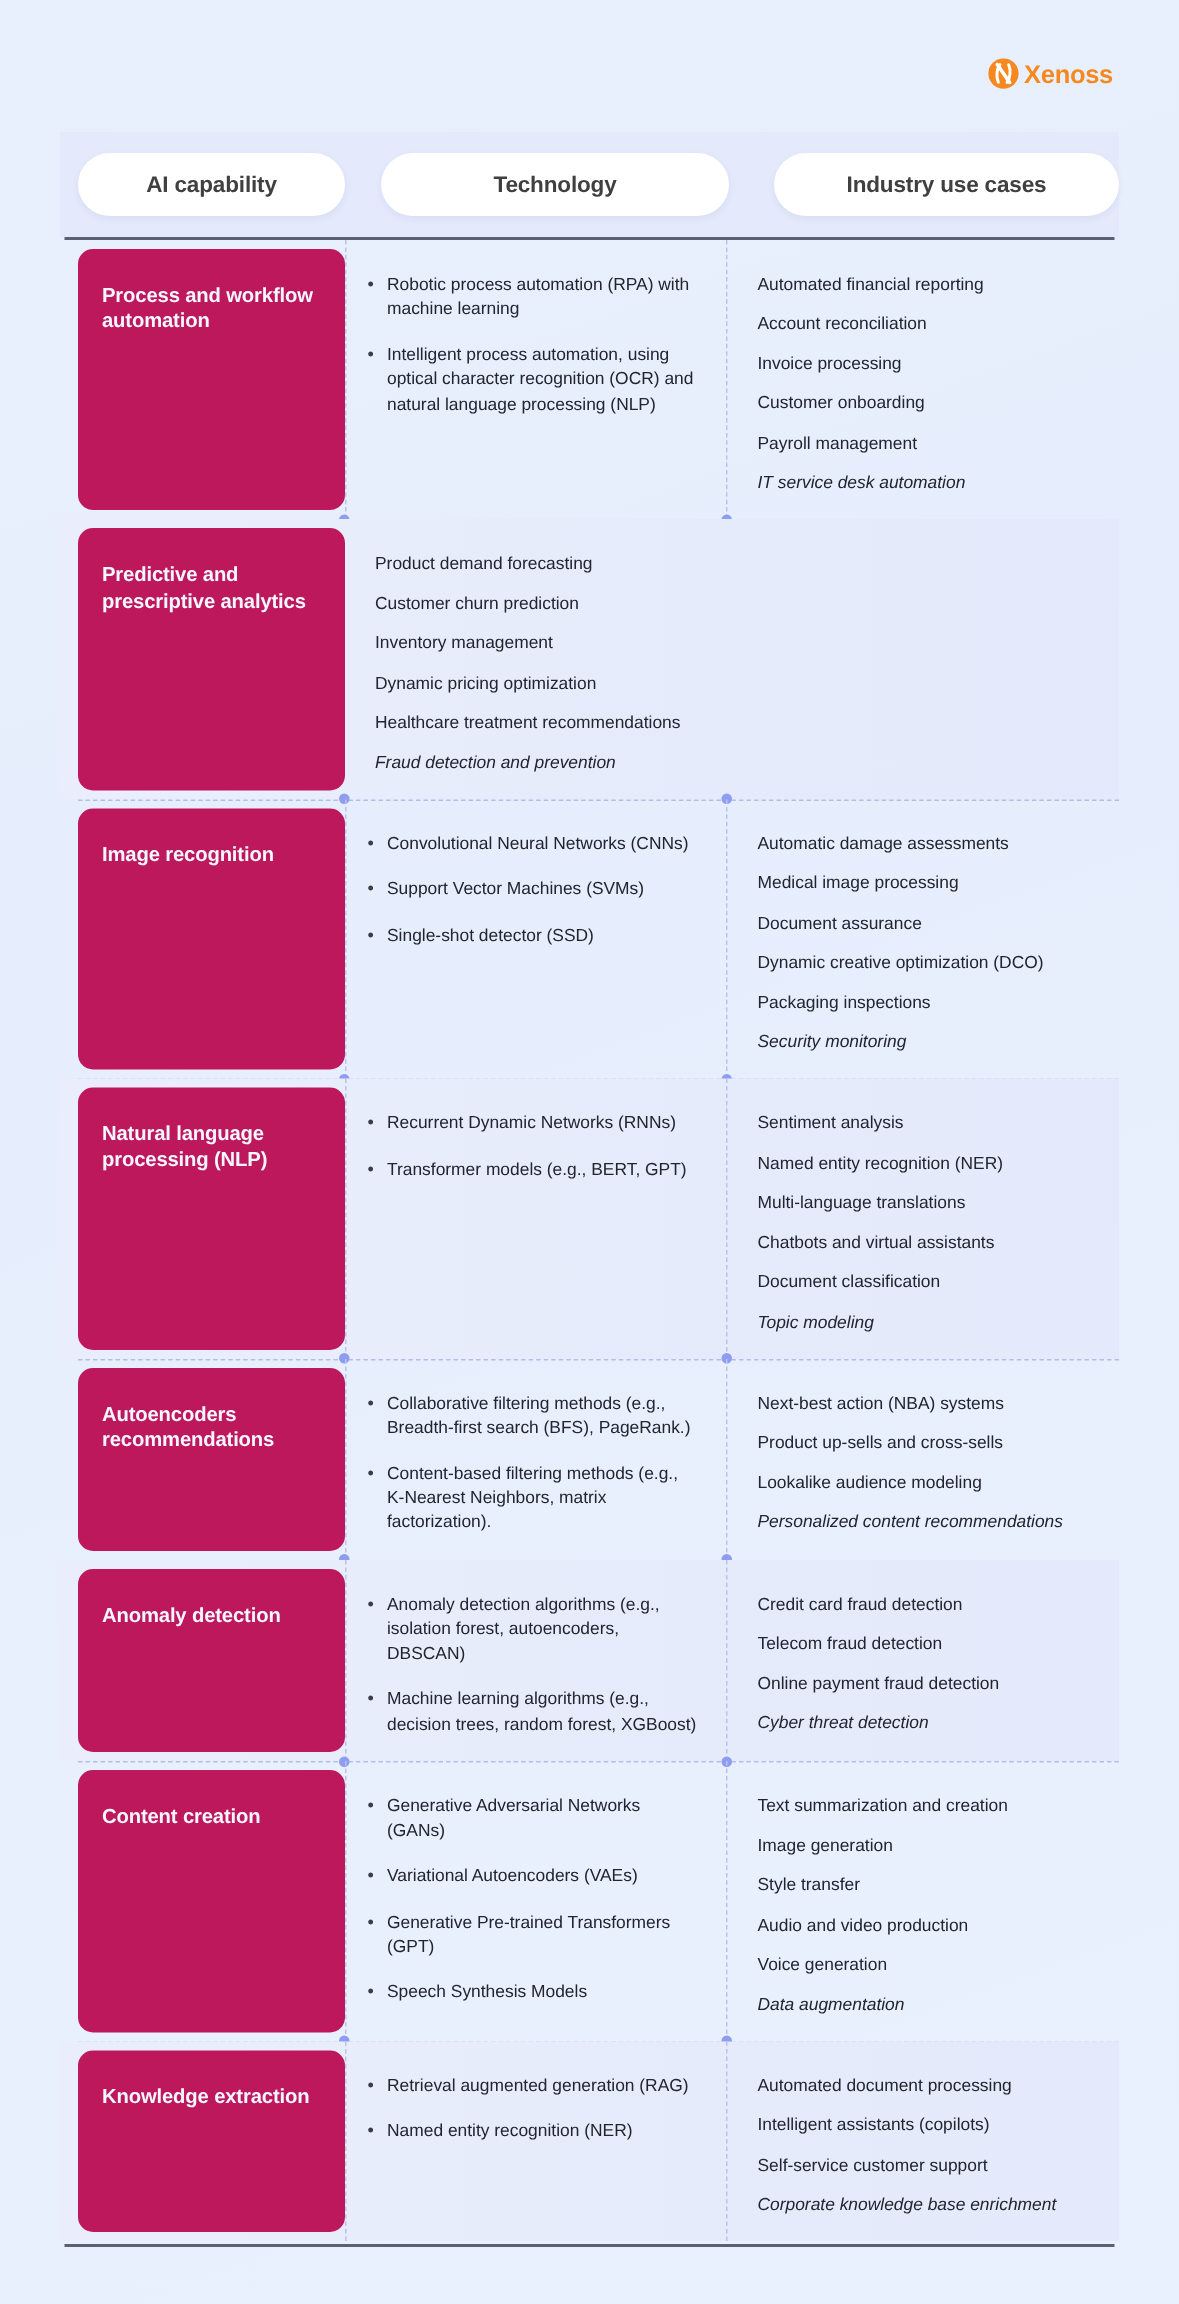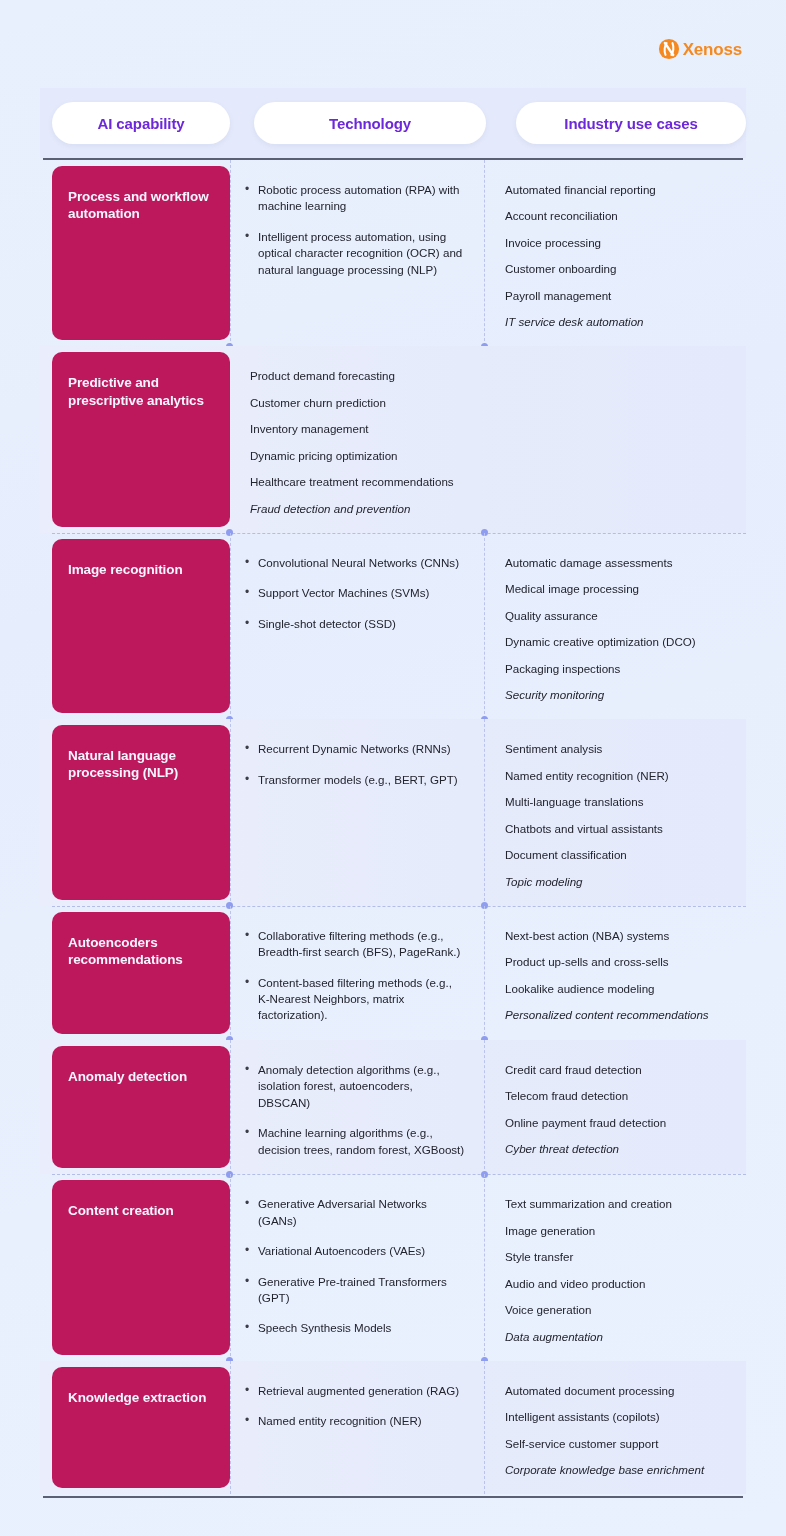--- a/index.html
+++ b/index.html
@@ -52,21 +52,21 @@
     align-items: center;
     justify-content: center;
     background: #ffffff;
     border-radius: 24px;
     height: 42px;
     box-shadow: 0 2px 5px rgba(120,130,190,0.10);
   }
   .th-text {
     font-size: 15px;
     font-weight: bold;
-    color: #6d28d9;
+    color: #404040;
     letter-spacing: -0.1px;
   }
   .col1 { width: 178px; margin-left: 12px; }
   .col2 { width: 232px; margin-left: 24px; }
   .col3 { width: 230px; margin-left: 30px; }
 
   .head-rule {
     height: 2px;
     background: #5b6073;
     width: 700px;
@@ -253,21 +253,21 @@
         <div class="c-tech">
           <ul>
             <li>Convolutional Neural Networks (CNNs)</li>
             <li>Support Vector Machines (SVMs)</li>
             <li>Single-shot detector (SSD)</li>
           </ul>
         </div>
         <div class="c-use">
           <div>Automatic damage assessments</div>
           <div>Medical image processing</div>
-          <div>Quality assurance</div>
+          <div>Document assurance</div>
           <div>Dynamic creative optimization (DCO)</div>
           <div>Packaging inspections</div>
           <div>Security monitoring</div>
         </div>
       </div>
       <div class="sep">
         <div class="line"></div>
         <div class="dot d1"></div>
         <div class="dot d2"></div>
       </div>

